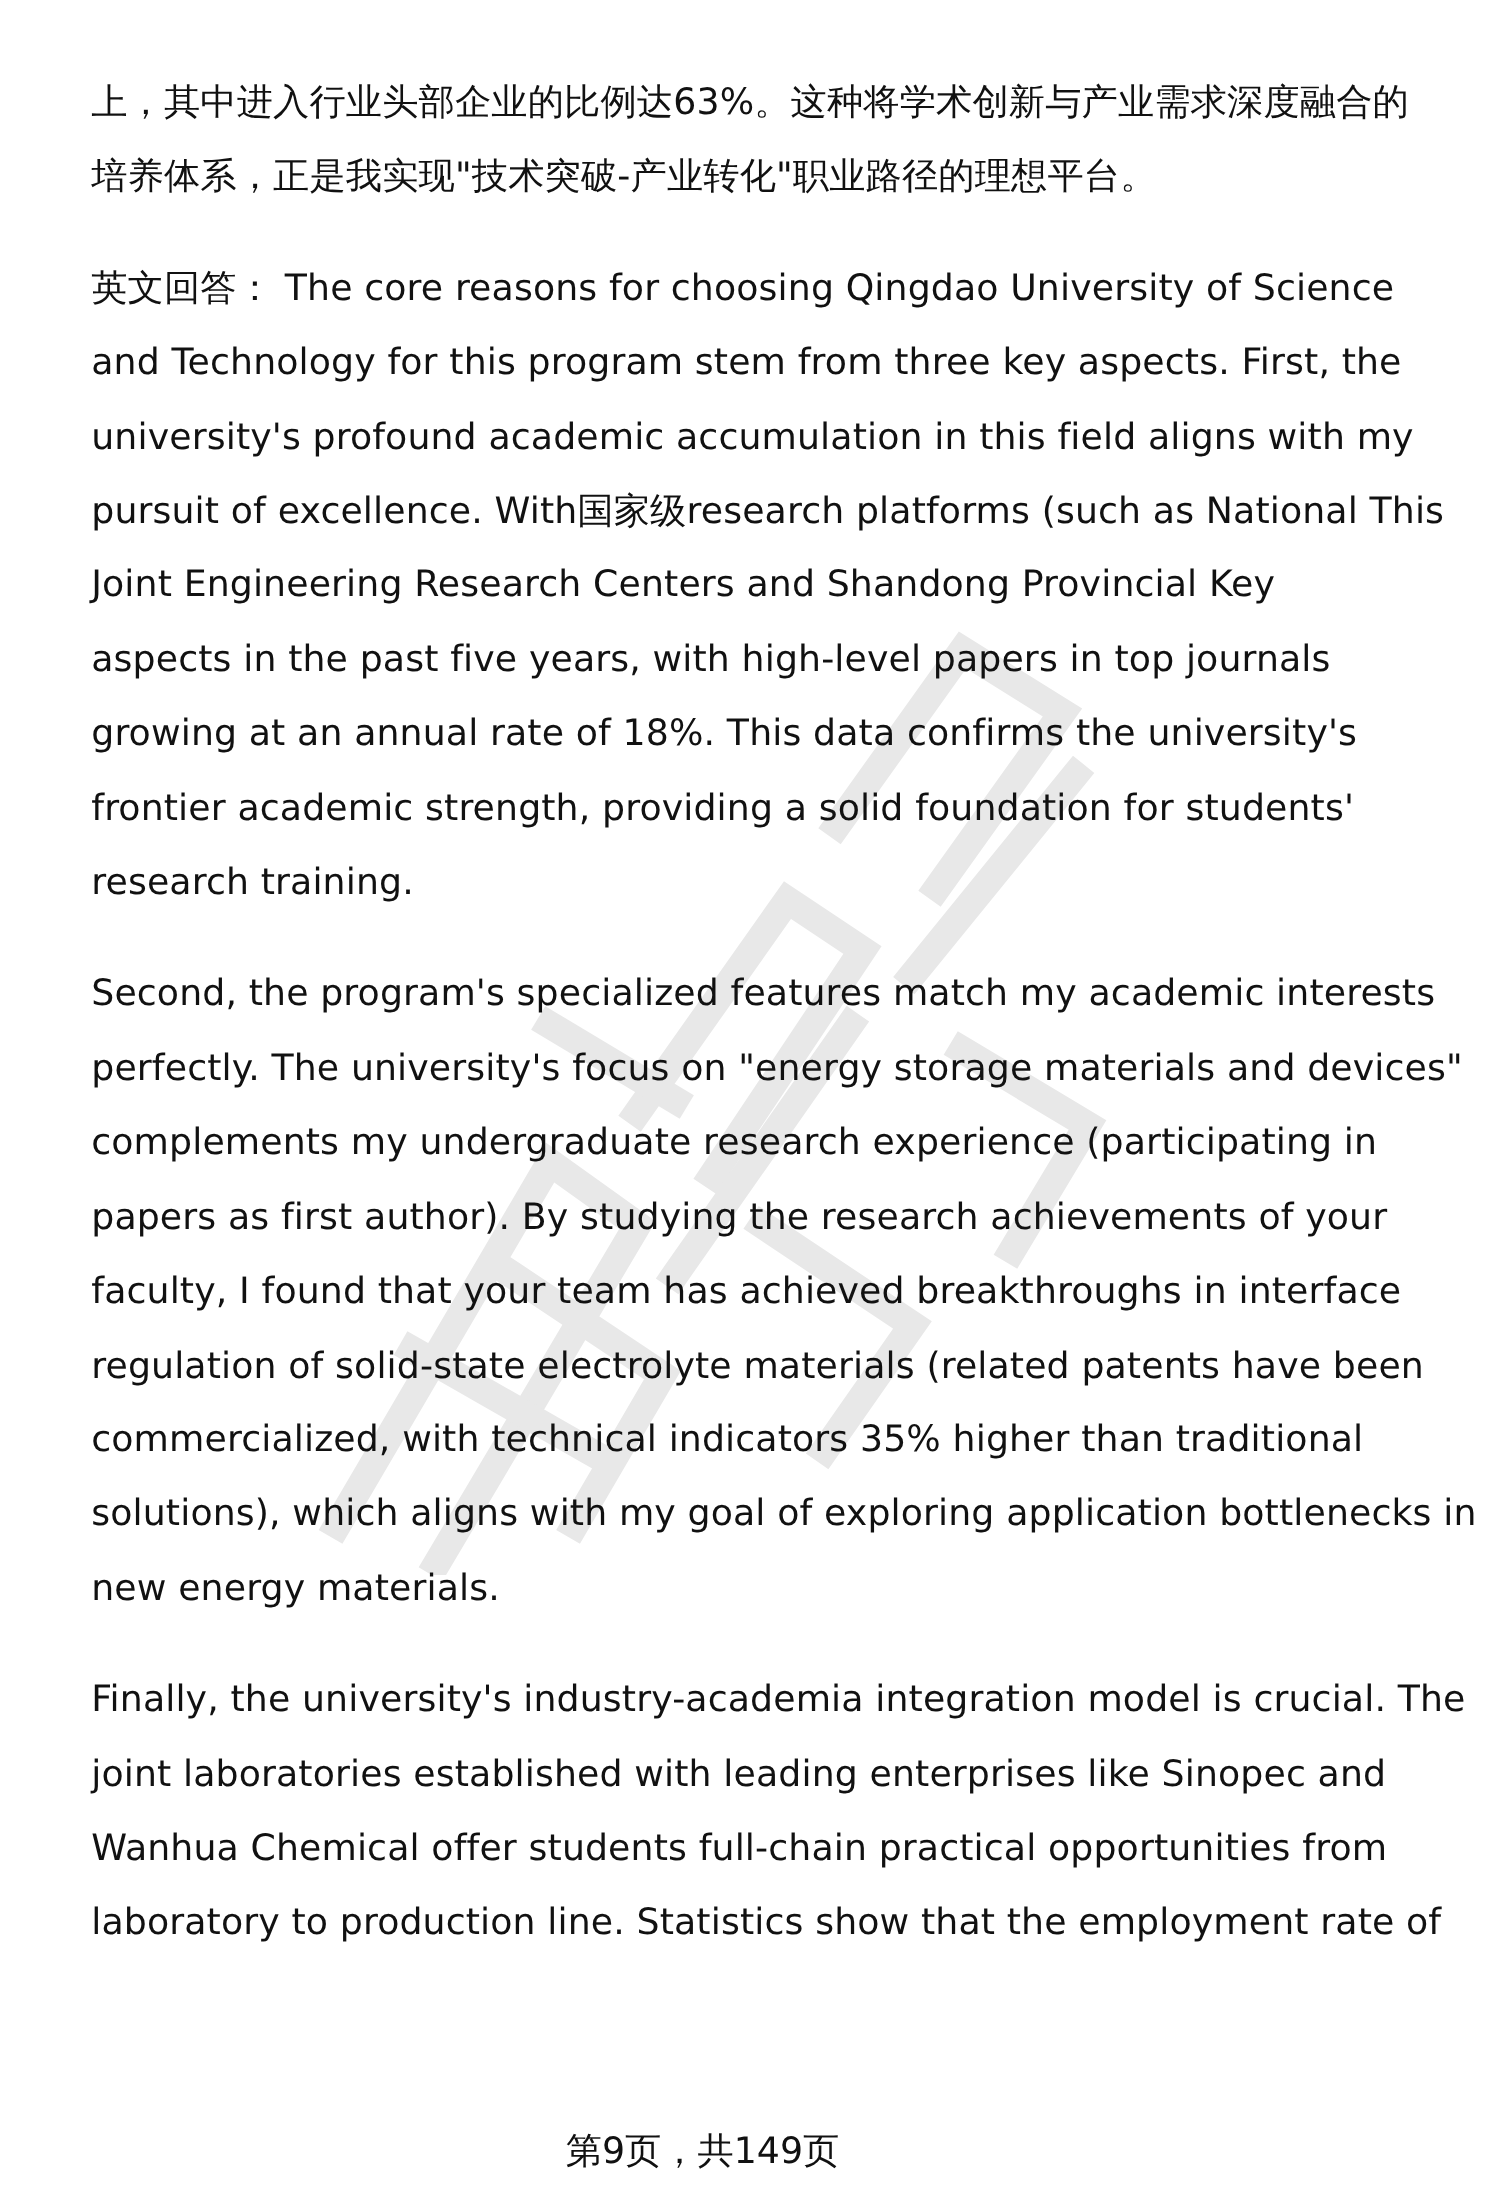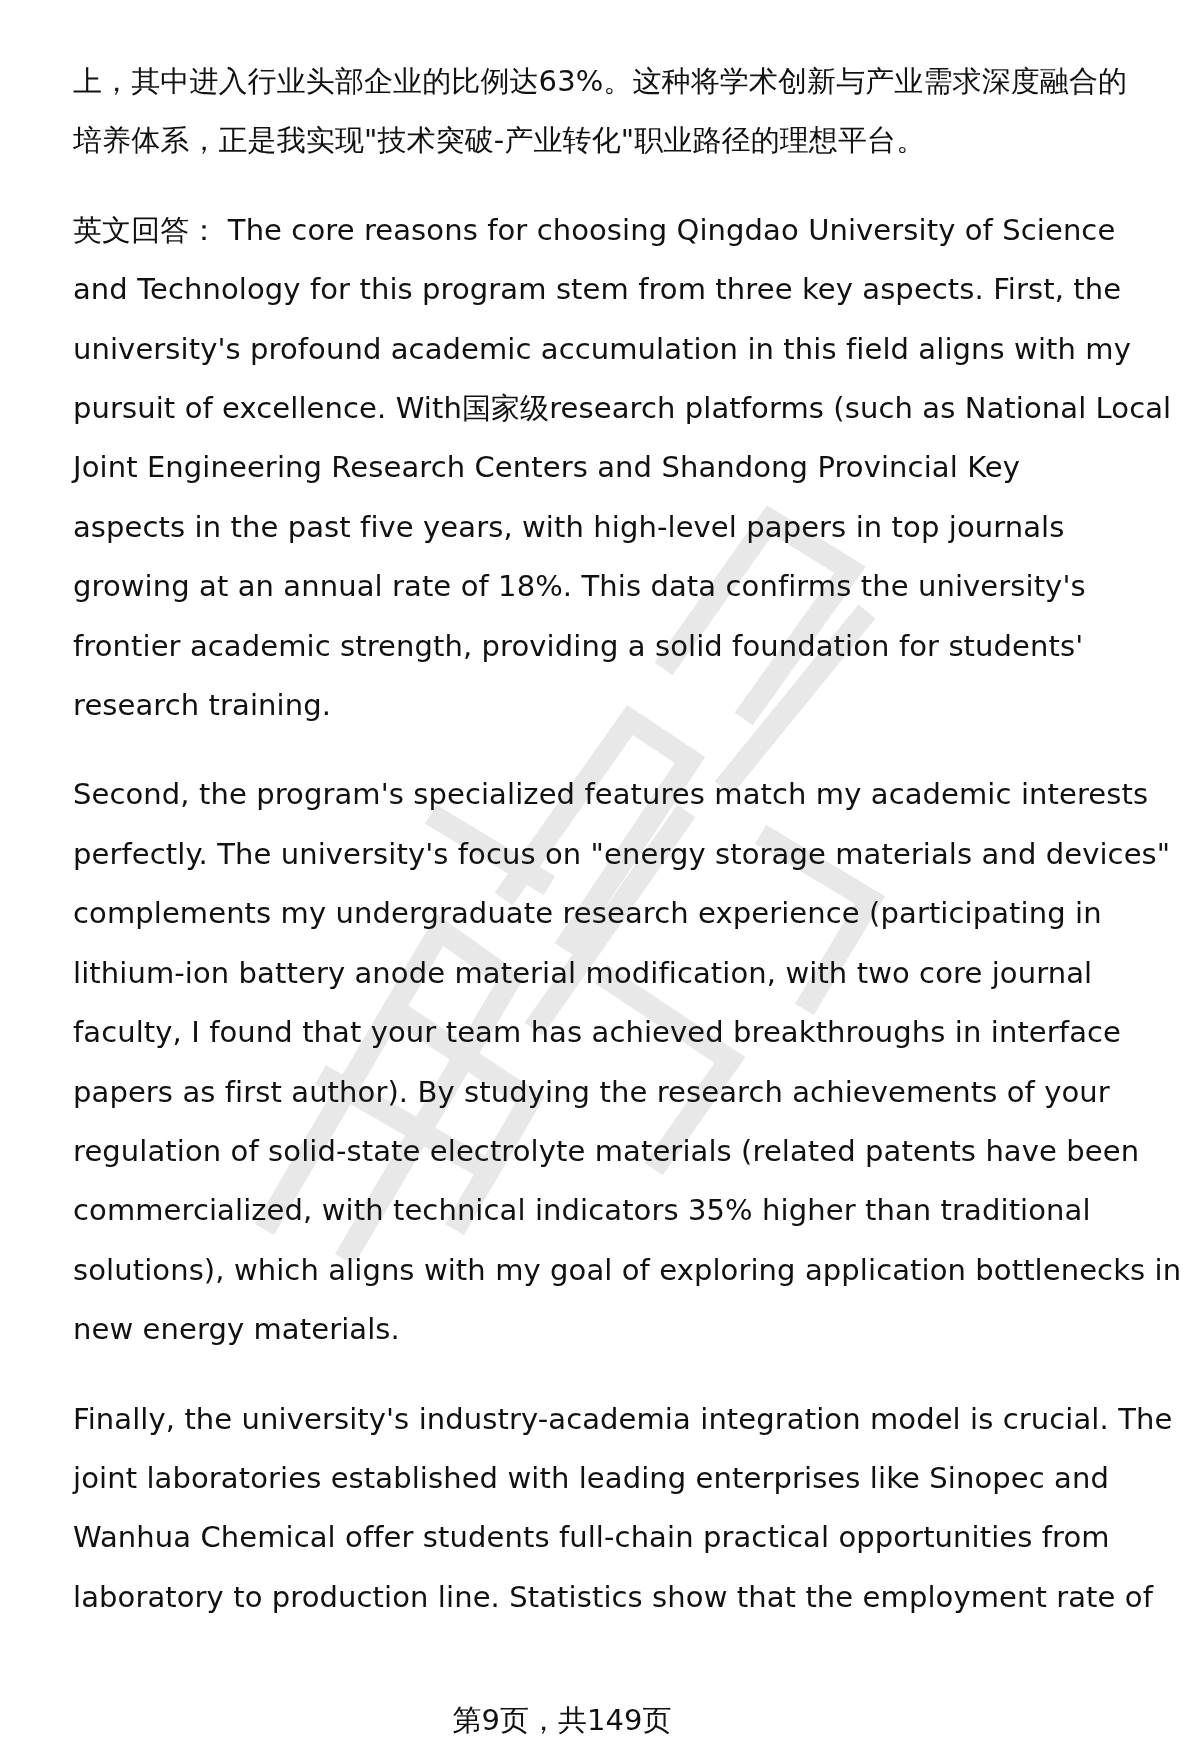--- a/index.html
+++ b/index.html
@@ -84,35 +84,34 @@
 
     <p class="para">
       <span class="line">上，其中进入行业头部企业的比例达63%。这种将学术创新与产业需求深度融合的</span>
       <span class="line">培养体系，正是我实现"技术突破-产业转化"职业路径的理想平台。</span>
     </p>
 
     <p class="para">
       <span class="line">英文回答： The core reasons for choosing Qingdao University of Science</span>
       <span class="line">and Technology for this program stem from three key aspects. First, the</span>
       <span class="line">university's profound academic accumulation in this field aligns with my</span>
-      <span class="line">pursuit of excellence. With国家级research platforms (such as National Local</span>
+      <span class="line">pursuit of excellence. With国家级research platforms (such as National This</span>
       <span class="line">Joint Engineering Research Centers and Shandong Provincial Key</span>
       <span class="line">aspects in the past five years, with high-level papers in top journals</span>
       <span class="line">growing at an annual rate of 18%. This data confirms the university's</span>
       <span class="line">frontier academic strength, providing a solid foundation for students'</span>
       <span class="line">research training.</span>
     </p>
 
     <p class="para">
       <span class="line">Second, the program's specialized features match my academic interests</span>
       <span class="line">perfectly. The university's focus on "energy storage materials and devices"</span>
       <span class="line">complements my undergraduate research experience (participating in</span>
-      <span class="line">lithium-ion battery anode material modification, with two core journal</span>
+      <span class="line">papers as first author). By studying the research achievements of your</span>
       <span class="line">faculty, I found that your team has achieved breakthroughs in interface</span>
-      <span class="line">papers as first author). By studying the research achievements of your</span>
       <span class="line">regulation of solid-state electrolyte materials (related patents have been</span>
       <span class="line">commercialized, with technical indicators 35% higher than traditional</span>
       <span class="line">solutions), which aligns with my goal of exploring application bottlenecks in</span>
       <span class="line">new energy materials.</span>
     </p>
 
     <p class="para">
       <span class="line">Finally, the university's industry-academia integration model is crucial. The</span>
       <span class="line">joint laboratories established with leading enterprises like Sinopec and</span>
       <span class="line">Wanhua Chemical offer students full-chain practical opportunities from</span>

